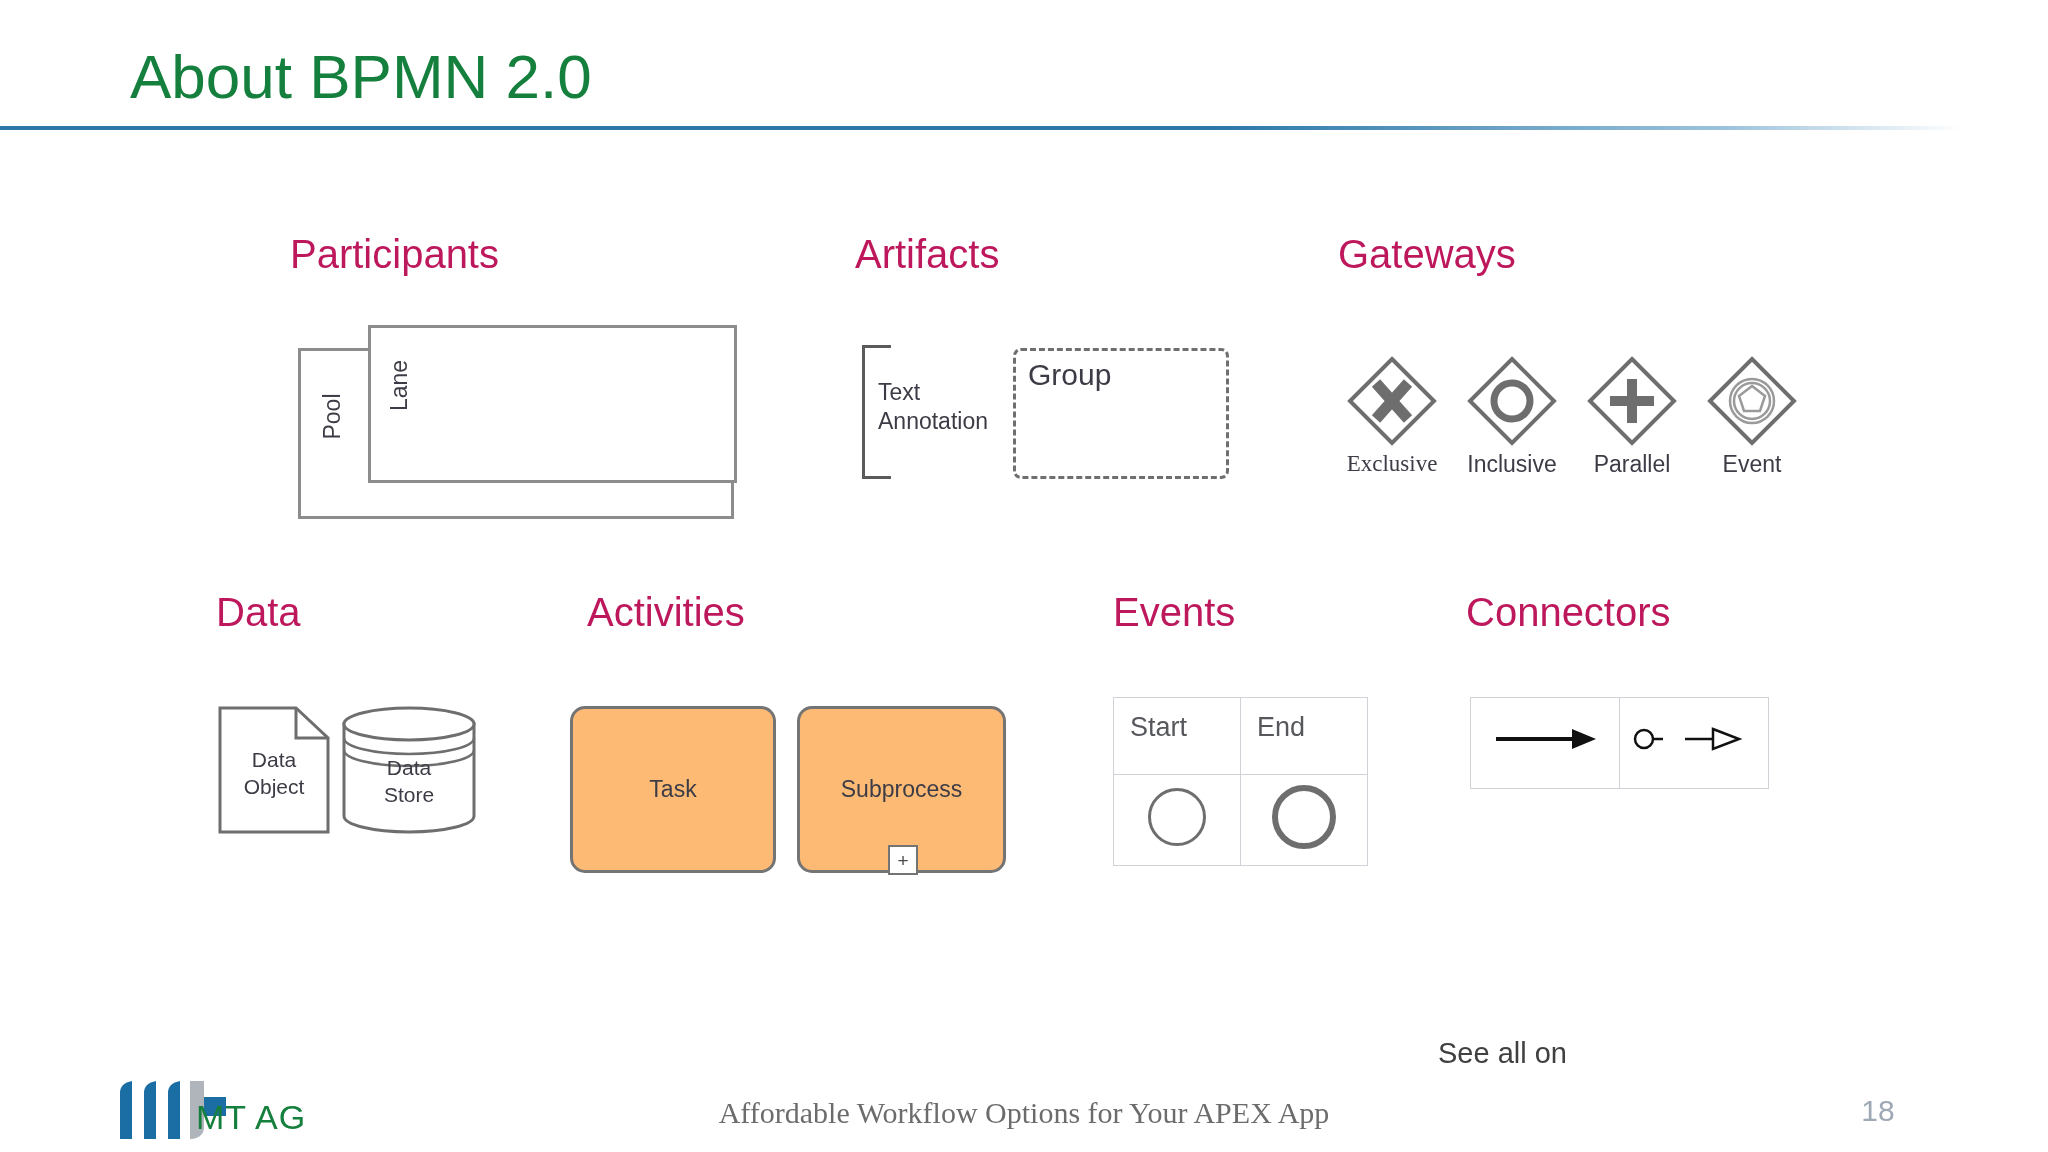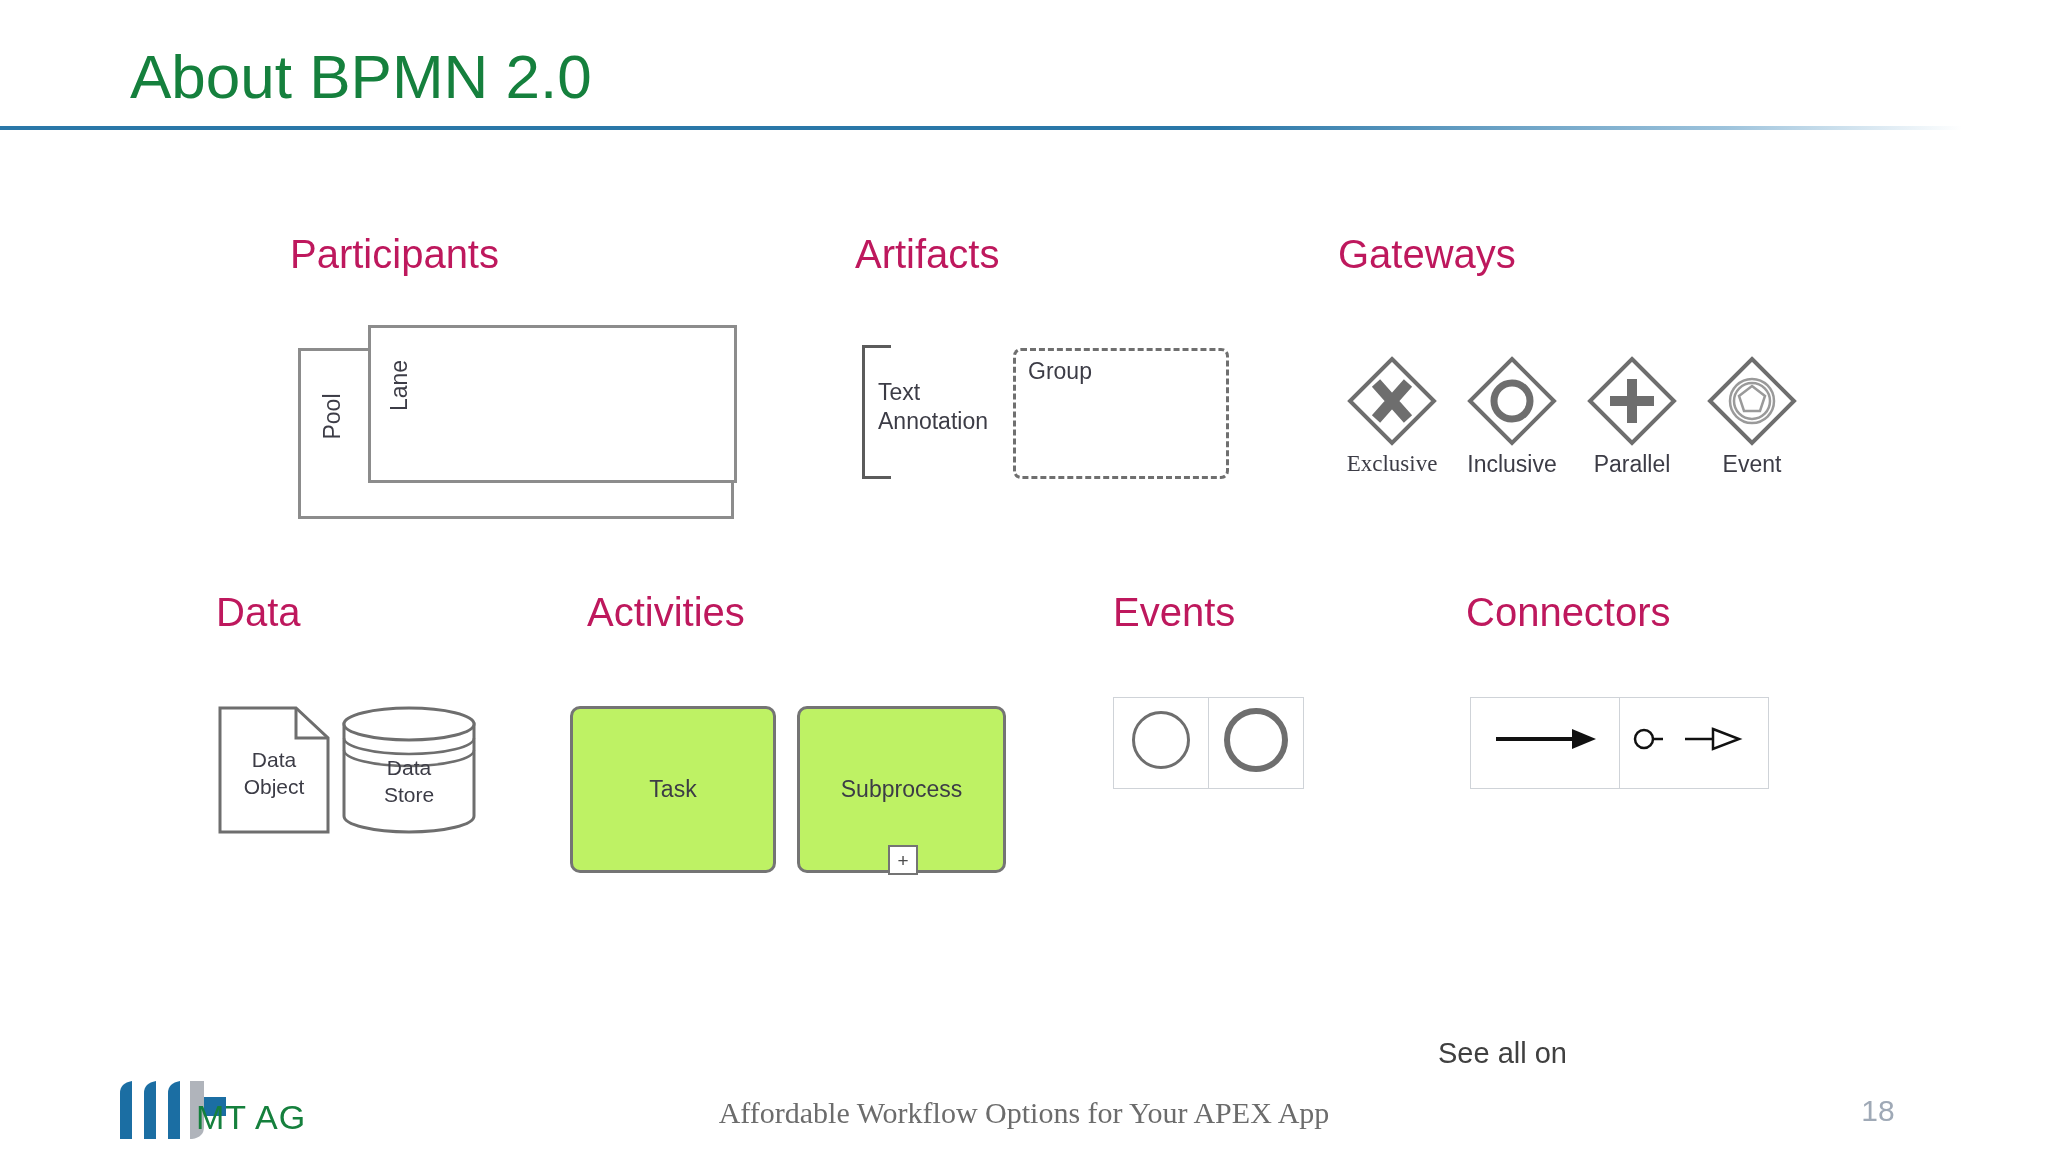--- a/index.html
+++ b/index.html
@@ -56,21 +56,21 @@
   #annot-text{
     position:absolute;left:878px;top:378px;
     font-size:23px;line-height:29px;color:#3c3c46;
   }
   #group-box{
     position:absolute;left:1013px;top:348px;width:210px;height:125px;
     border:3px dashed #6f6f6f;border-radius:8px;background:#ffffff;
   }
   #group-label{
     position:absolute;left:1028px;top:358px;
-    font-size:23px;color:#3c3c46;
+    font-size:30px;color:#3c3c46;
   }
   
   .gw{
     position:absolute;top:355px;width:92px;height:92px;
   }
   .gw .dia{
     position:absolute;left:0;top:0;width:92px;height:92px;
   }
   .gw .glabel{
     position:absolute;left:-22px;top:96px;width:136px;
@@ -87,21 +87,21 @@
   #data-store{
     position:absolute;left:340px;top:706px;width:138px;height:128px;
   }
   #data-store .dslabel{
     position:absolute;left:0;top:48px;width:138px;
     font-size:21px;line-height:27px;color:#3c3c46;text-align:center;
   }
   
   .act-box{
     position:absolute;top:706px;
-    border:3px solid #747474;border-radius:10px;background:#bef264;
+    border:3px solid #747474;border-radius:15px;background:#fdba74;
     display:flex;align-items:center;justify-content:center;
     font-size:23px;color:#3c3c46;
   }
   #task-box{left:570px;width:200px;height:161px;}
   #subprocess-box{left:797px;width:203px;height:161px;}
   #subproc-plus{
     position:absolute;left:888px;top:845px;width:26px;height:26px;
     border:2px solid #747474;background:#ffffff;
     display:flex;align-items:center;justify-content:center;
     font-size:19px;line-height:19px;color:#4c4c4c;
@@ -243,20 +243,24 @@
 <div class="sec-head" style="left:560px;top:590px;margin-left:27px;">Activities</div>
 
 <div id="task-box" class="act-box">Task</div>
 <div id="subprocess-box" class="act-box">Subprocess</div>
 <div id="subproc-plus">+</div>
 
 <div class="sec-head" style="left:1113px;top:590px;">Events</div>
 
 <table id="events-table" class="mini-table">
   <tbody>
+      <tr>
+    <td>Start</td>
+    <td>End</td>
+  </tr>
   <tr>
     <td class="sym">
       <span class="evt-circle" style="width:52px;height:52px;border:3px solid #6e6e6e;"></span>
     </td>
     <td class="sym">
       <span class="evt-circle" style="width:52px;height:52px;border:6px solid #6e6e6e;"></span>
     </td>
   </tr>
 </tbody>
   </table>

